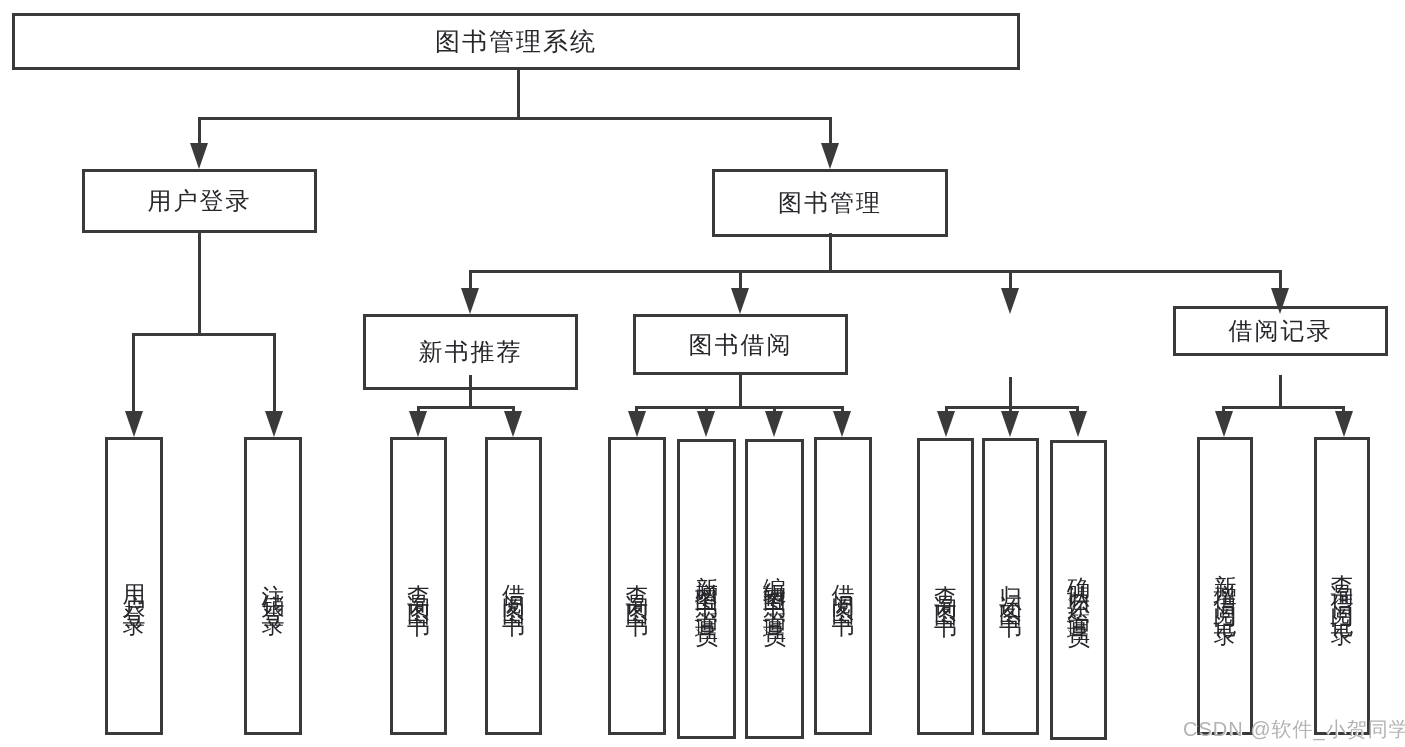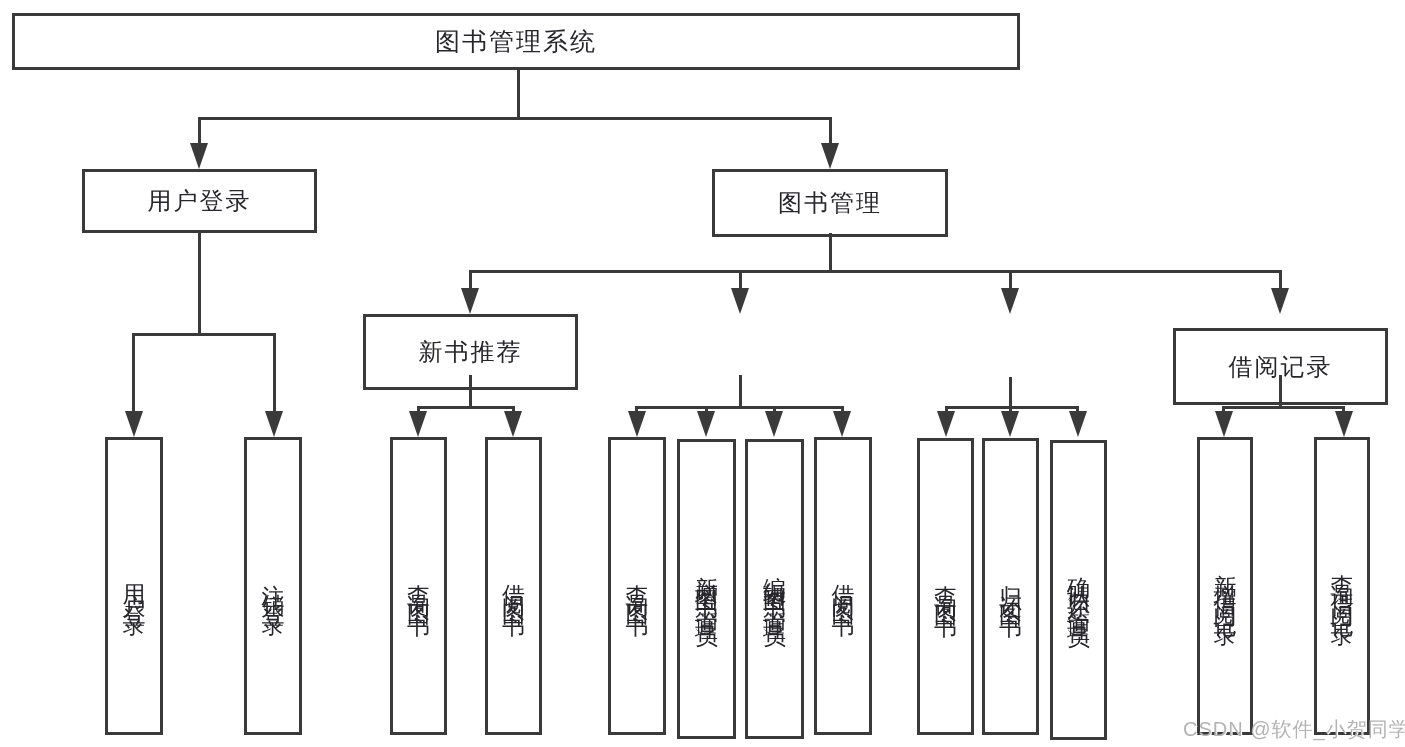--- a/index.html
+++ b/index.html
@@ -40,21 +40,22 @@
 <body>
 
 <div class="canvas">
 
   <div class="box h root" style="left:12px;top:13px;width:1008px;height:57px">图书管理系统</div>
 
   <div class="box h" style="left:82px;top:169px;width:235px;height:64px">用户登录</div>
   <div class="box h" style="left:712px;top:169px;width:236px;height:68px">图书管理</div>
 
   <div class="box h" style="left:363px;top:314px;width:215px;height:76px">新书推荐</div>
-  <div class="box h" style="left:1173px;top:328px;width:215px;height:77px">借阅记录</div>
+  <div class="box h" style="left:633px;top:314px;width:215px;height:61px">图书借阅</div>
+  <div class="box h" style="left:1173px;top:306px;width:215px;height:50px">借阅记录</div>
 
   <div class="box v" style="left:105px;top:437px;width:58px;height:298px">用户登录</div>
   <div class="box v" style="left:244px;top:437px;width:58px;height:298px">注销登录</div>
 
   <div class="box v" style="left:390px;top:437px;width:57px;height:298px">查询图书</div>
   <div class="box v" style="left:485px;top:437px;width:57px;height:298px">借阅图书</div>
 
   <div class="box v" style="left:608px;top:437px;width:58px;height:298px">查询图书</div>
   <div class="box v tight" style="left:677px;top:439px;width:59px;height:300px">新增图书（管理员）</div>
   <div class="box v tight" style="left:745px;top:439px;width:59px;height:300px">编辑图书（管理员）</div>

